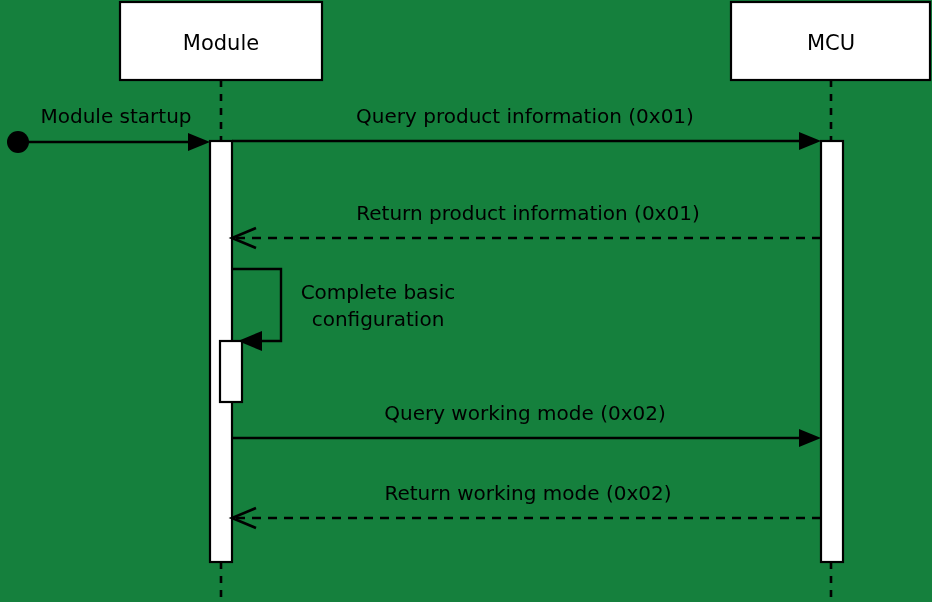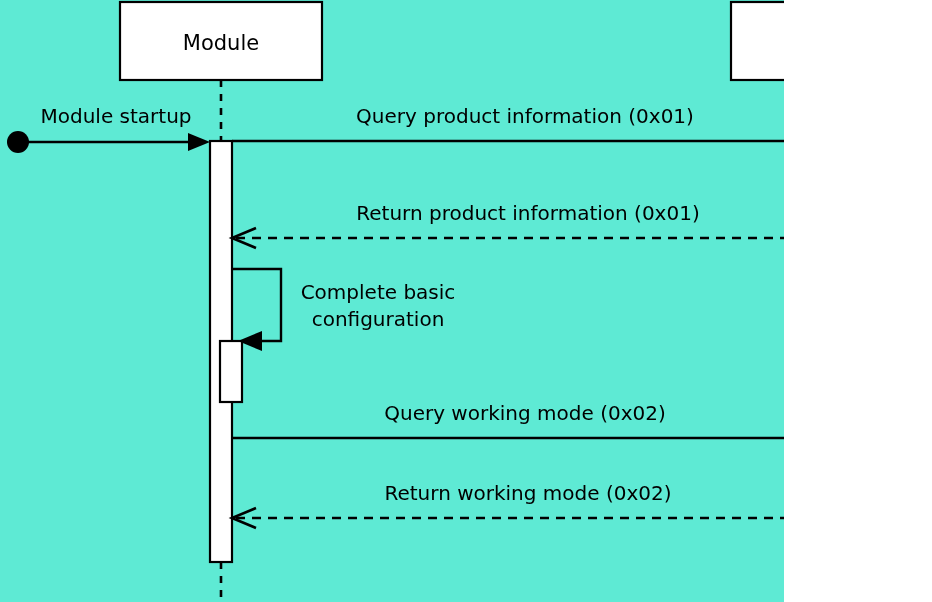--- a/index.html
+++ b/index.html
@@ -6,23 +6,23 @@
   html, body {
     margin: 0;
     padding: 0;
     background: #ffffff;
   }
   body {
     font-family: "DejaVu Sans", "Liberation Sans", sans-serif;
   }
   #diagram-root {
     position: relative;
-    width: 784px;
+    width: 932px;
     height: 602px;
-    background: #5eead4;
+    background: #15803d;
     overflow: hidden;
   }
   svg.diagram-canvas {
     position: absolute;
     top: 0;
     left: 0;
     width: 932px;
     height: 602px;
     display: block;
   }

